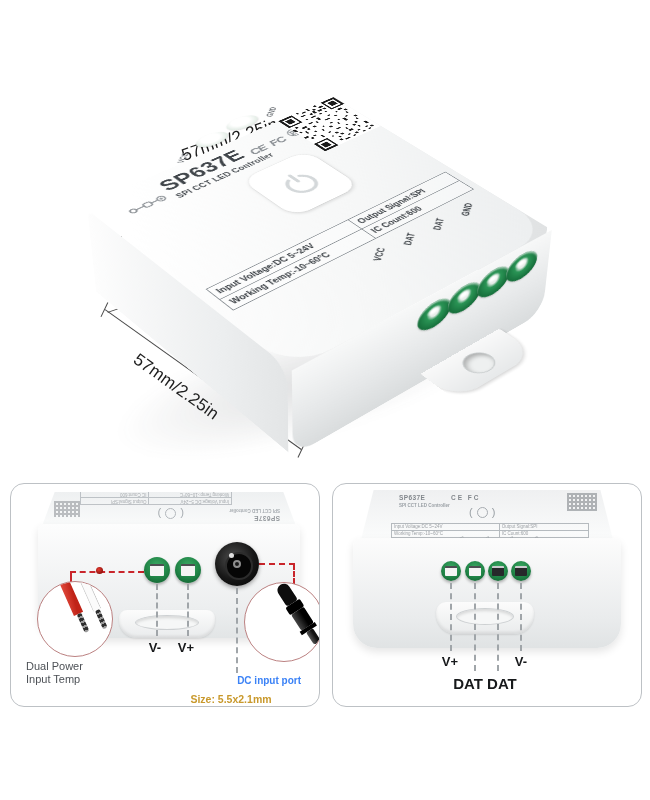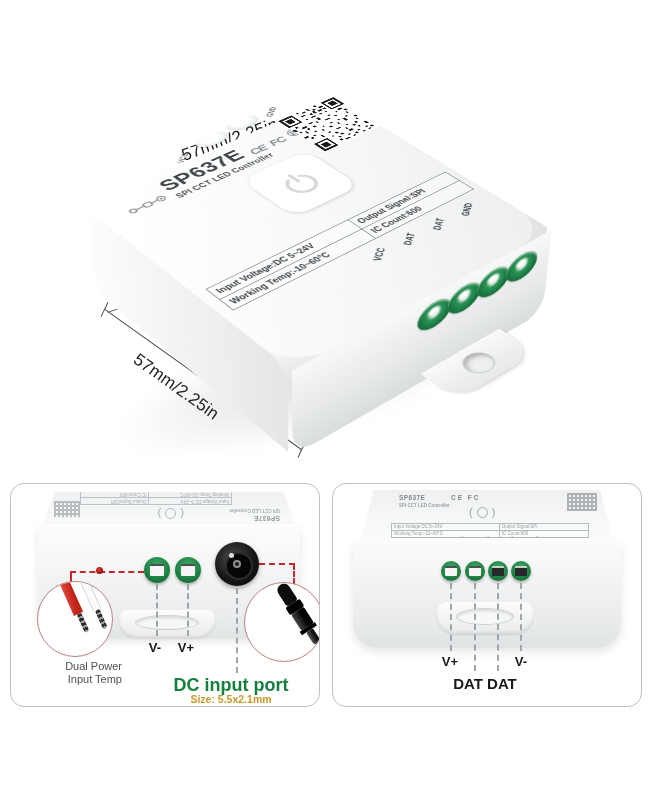--- a/index.html
+++ b/index.html
@@ -116,22 +116,22 @@
   .wire .body-white{width:9px;height:46px;border-radius:5px 5px 0 0;background:#fbfbfb;border-left:1px solid #cfcfcf;border-right:1px solid #c4c4c4;box-sizing:border-box;}
   .wire .tip{width:5px;height:20px;background:repeating-linear-gradient(0deg,#9a9a9a 0 2px,#2e2e2e 2px 5px);border-radius:2px;}
   .plug{position:absolute;display:flex;flex-direction:column;align-items:center;transform-origin:top center;}
   .plug .cable{width:13px;height:22px;background:#0d0d0d;border-radius:7px 7px 3px 3px;}
   .plug .boot{width:17px;height:9px;background:#000;border-radius:2px;}
   .plug .body{width:15px;height:19px;background:linear-gradient(90deg,#454545,#000 65%);border-radius:2px;}
   .plug .collar{width:18px;height:4px;background:#000;}
   .plug .tip{width:8px;height:15px;background:linear-gradient(90deg,#555,#111 70%);border-radius:2px 2px 3px 3px;}
   .plabel{position:absolute;text-align:center;font-weight:600;color:#17191b;}
   .plabel.v{font-size:13px;}
-  .caption{position:absolute;text-align:right;font-size:11px;line-height:13px;color:#4d5156;}
-  .dc-title{position:absolute;text-align:center;font-size:18px;font-weight:600;color:#15803d;}
+  .caption{position:absolute;text-align:left;font-size:11px;line-height:13px;color:#4d5156;}
+  .dc-title{position:absolute;text-align:right;font-size:10px;font-weight:600;color:#3b82f6;}
   .dc-size{position:absolute;text-align:center;font-size:10.5px;font-weight:bold;color:#c9992c;}
 
   .rp-top{position:absolute;left:28px;top:6px;width:252px;height:50px;
     background:linear-gradient(180deg,#eff0f1,#fbfcfc);border-radius:10px 10px 0 0;
     clip-path:polygon(5% 0,95% 0,100% 100%,0 100%);}
   .rp-front{position:absolute;left:20px;top:54px;width:268px;height:110px;
     background:linear-gradient(180deg,#fcfcfc,#e9ebec 75%,#e0e3e4);border-radius:8px 8px 24px 24px;
     box-shadow:0 4px 8px rgba(0,0,0,.10);}
   .dat-label{position:absolute;font-size:15px;font-weight:600;color:#17191b;text-align:center;}
 </style>

